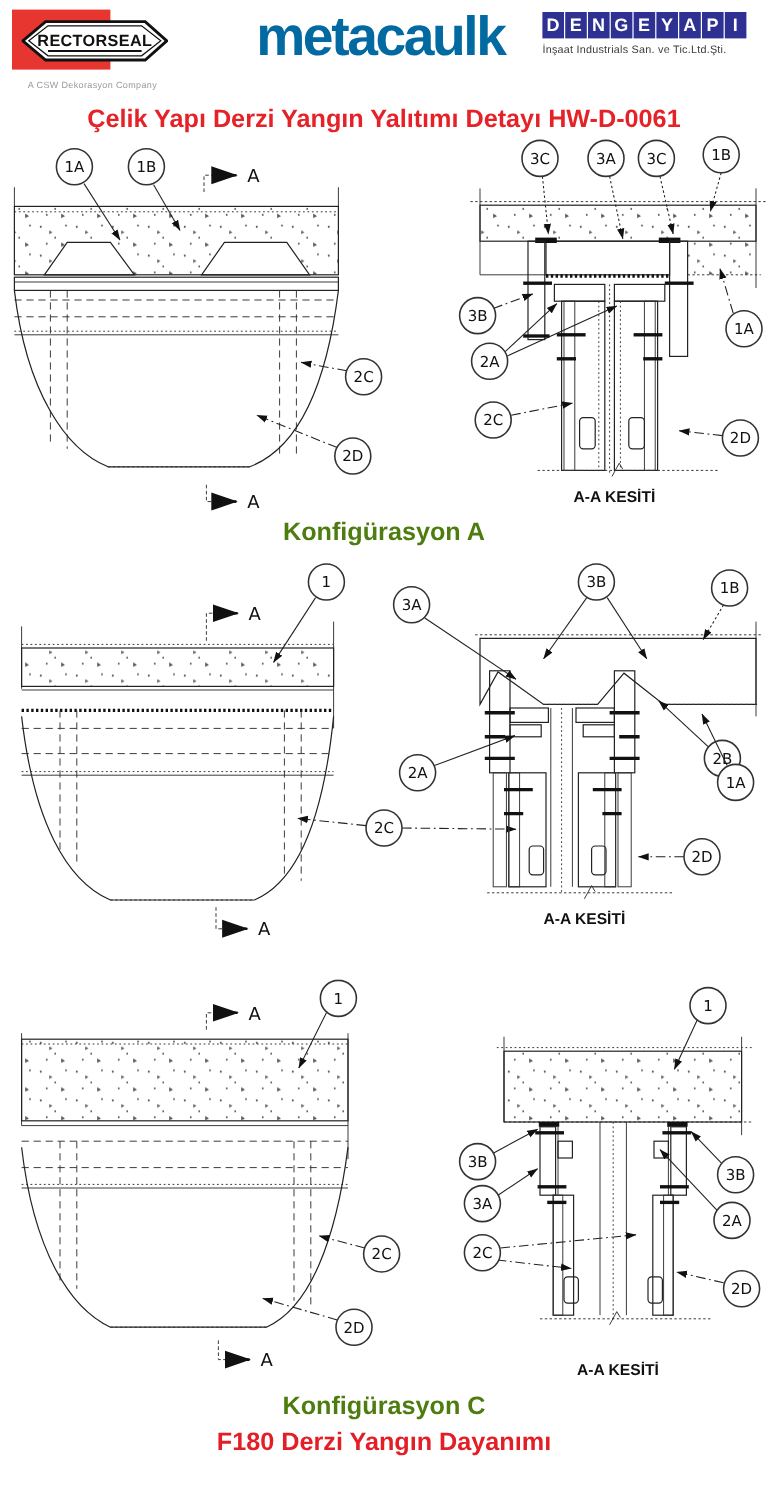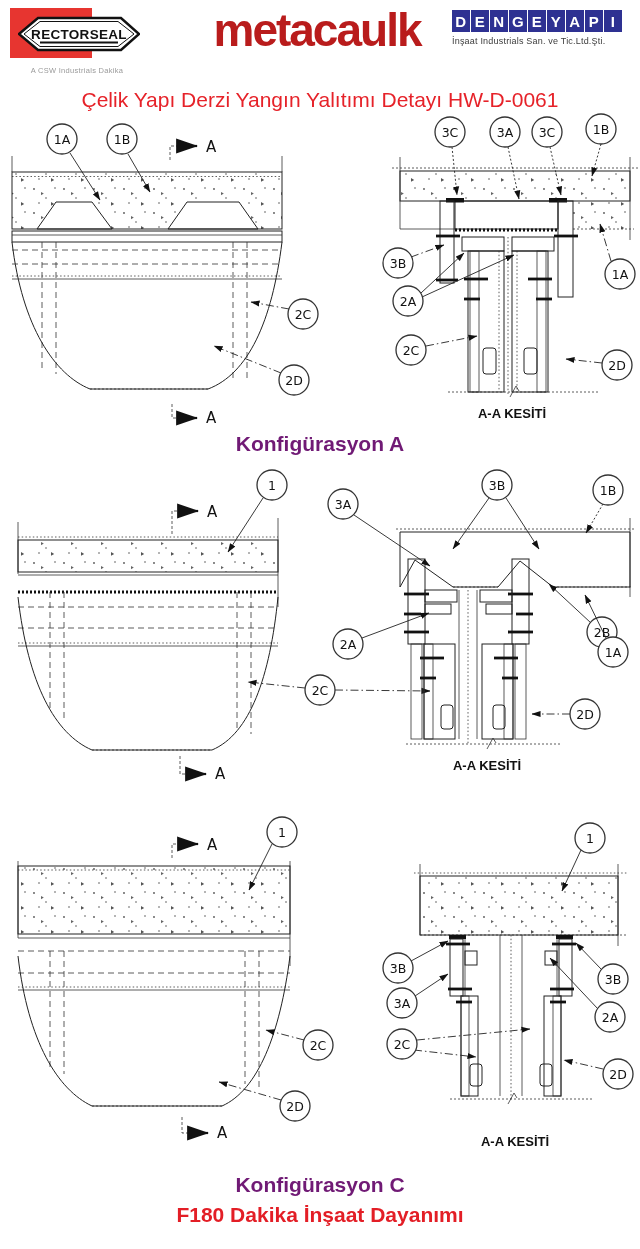--- a/index.html
+++ b/index.html
@@ -6,30 +6,30 @@
   .page{position:relative;width:640px;height:1249px;background:#fff;overflow:hidden;
         font-family:"Liberation Sans",sans-serif;}
   
   .header{position:relative;height:88px;}
   .rs-logo{position:absolute;left:10px;top:6px;width:132px;height:70px;}
   .rs-box{position:absolute;left:0;top:2px;width:82px;height:50px;background:#e73530;}
   .rs-badge{position:absolute;left:8px;top:10px;width:122px;height:36px;}
   .rs-tag{position:absolute;left:4px;top:60px;width:126px;text-align:center;
           font-size:7.5px;color:#9a9a9a;letter-spacing:.3px;}
   .mc-logo{position:absolute;left:186px;top:8px;width:262px;text-align:center;
-           font-size:46px;line-height:44px;font-weight:bold;color:#b91c1c;letter-spacing:-2px;}
+           font-size:46px;line-height:44px;font-weight:bold;color:#0369a1;letter-spacing:-2px;}
   .dy-logo{position:absolute;right:8px;top:10px;width:180px;}
   .dy-tiles{display:flex;gap:1.5px;}
   .dy-tile{width:17.5px;height:22px;background:#2e3192;color:#fff;font-weight:bold;
            font-size:15px;display:flex;align-items:center;justify-content:center;}
   .dy-tag{font-size:9px;color:#3c3c3c;margin-top:4px;letter-spacing:.2px;}
   
-  .doc-title{text-align:center;color:#e62229;font-size:21px;font-weight:normal;
+  .doc-title{text-align:center;color:#e62229;font-size:21px;font-weight:bold;
              line-height:24px;margin:0;}
-  .config-title{text-align:center;font-size:21px;font-weight:bold;color:#701a75;line-height:24px;}
+  .config-title{text-align:center;font-size:21px;font-weight:bold;color:#4d7c0f;line-height:24px;}
   .f180{text-align:center;color:#e31e26;font-size:21px;font-weight:bold;line-height:24px;margin-top:6px;}
   
   svg.row{display:block;}
   .ln{stroke:#222;stroke-width:1;fill:none;}
   .lt{stroke:#333;stroke-width:.8;fill:none;}
   .d64{stroke-dasharray:6,4;}
   .d22{stroke-dasharray:2,2;}
   .d12{stroke-dasharray:1.5,2.2;}
   .dd{stroke-dasharray:8,3,1.5,3;}
   .ldr{stroke:#222;stroke-width:.9;fill:none;}
@@ -48,21 +48,21 @@
 
   <div class="header">
     <div class="rs-logo">
       <div class="rs-box"></div>
       <svg class="rs-badge" viewBox="0 0 122 36">
         <polygon points="1,18 20,2 103,2 121,18 103,34 20,34" fill="#fff" stroke="#111" stroke-width="2.4"></polygon>
         <polygon points="6,18 22,5.5 100,5.5 116,18 100,30.5 22,30.5" fill="none" stroke="#111" stroke-width="1"></polygon>
         <text class="badge-txt" x="61" y="22.5">RECTORSEAL</text>
         <line x1="22" y1="26.5" x2="100" y2="26.5" stroke="#111" stroke-width="1.8"></line>
       </svg>
-      <div class="rs-tag">A CSW Industrials Dakika</div>
+      <div class="rs-tag">A CSW Dekorasyon Company</div>
     </div>
 
     <div class="mc-logo">metacaulk</div>
 
     <div class="dy-logo">
       <div class="dy-tiles">
         <span class="dy-tile">D</span>
         <span class="dy-tile">E</span>
         <span class="dy-tile">N</span>
         <span class="dy-tile">G</span>
@@ -491,17 +491,17 @@
           <text x="610" y="205.5">2A</text>
       </g>
       <g class="co">
         <line class="ldr dd" x1="603" y1="253" x2="564" y2="244" marker-end="url(#arr)"></line>
         <circle cx="618" cy="258" r="15"></circle>
           <text x="618" y="262.5">2D</text>
       </g>
       <text class="cap" x="515" y="330">A-A KESİTİ</text>
     </g>
   </svg>
-  <div class="config-title" style="margin-top:15px">Konfigürasyon C</div>
-
-  <div class="f180">F180 Dakika İnşaat Dayanımı</div>
+  <div class="config-title" style="margin-top:2px">Konfigürasyon C</div>
+
+  <div class="f180">F180 Derzi Yangın Dayanımı</div>
 
 </div>
 
 </body></html>

